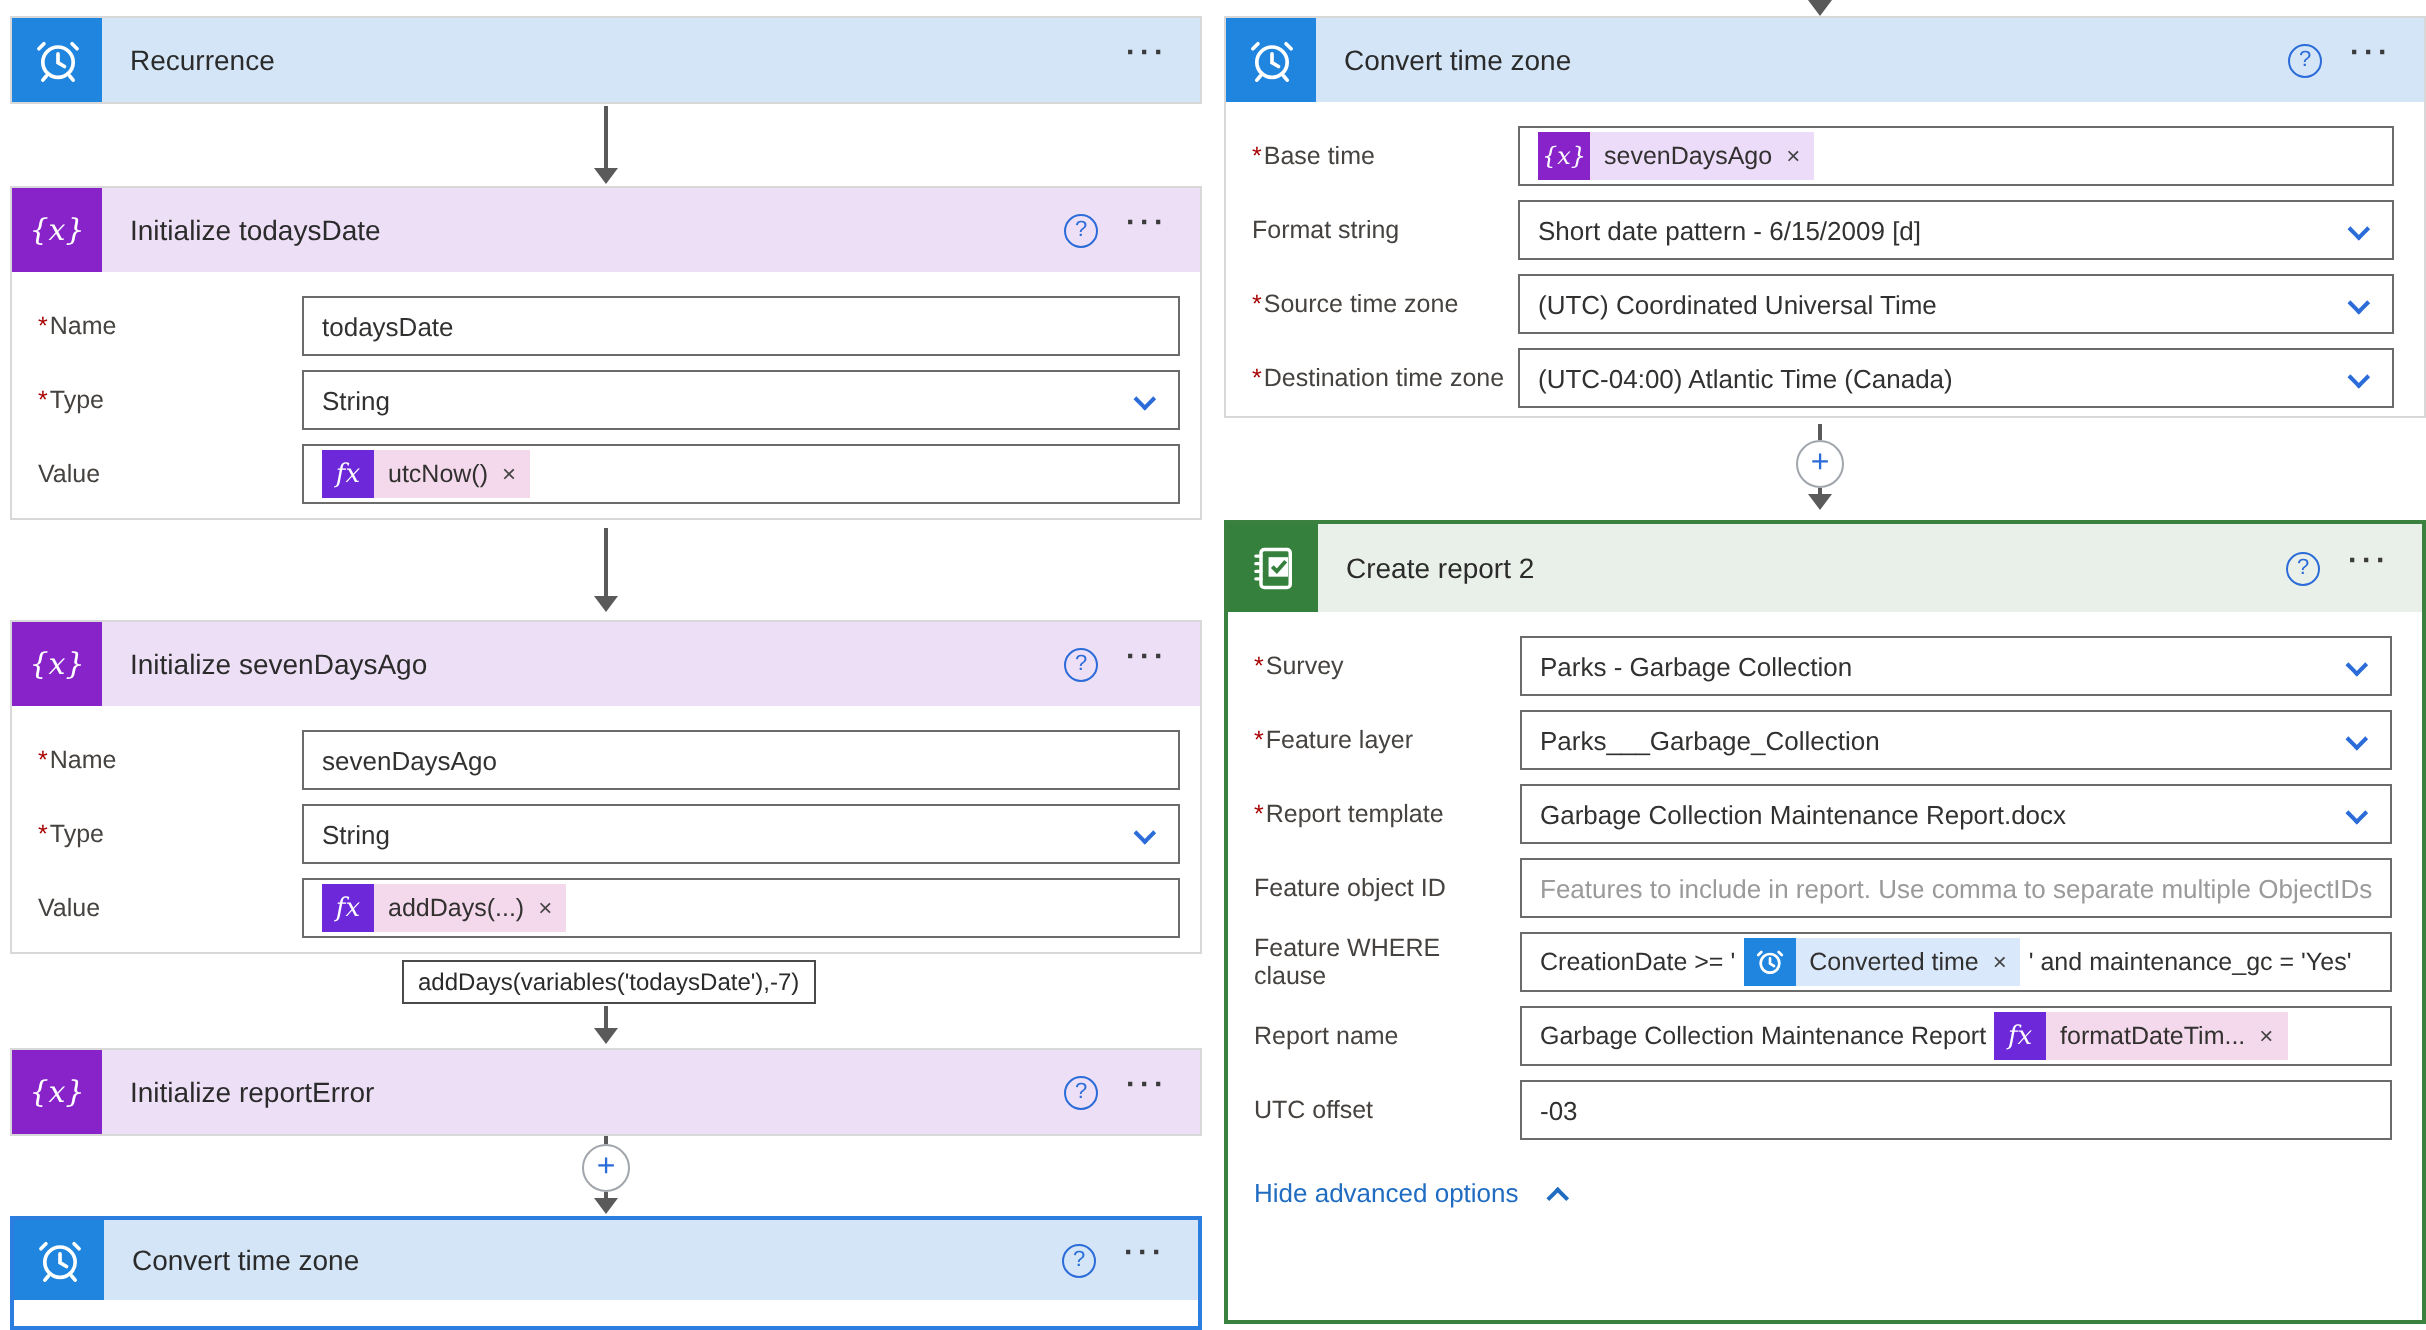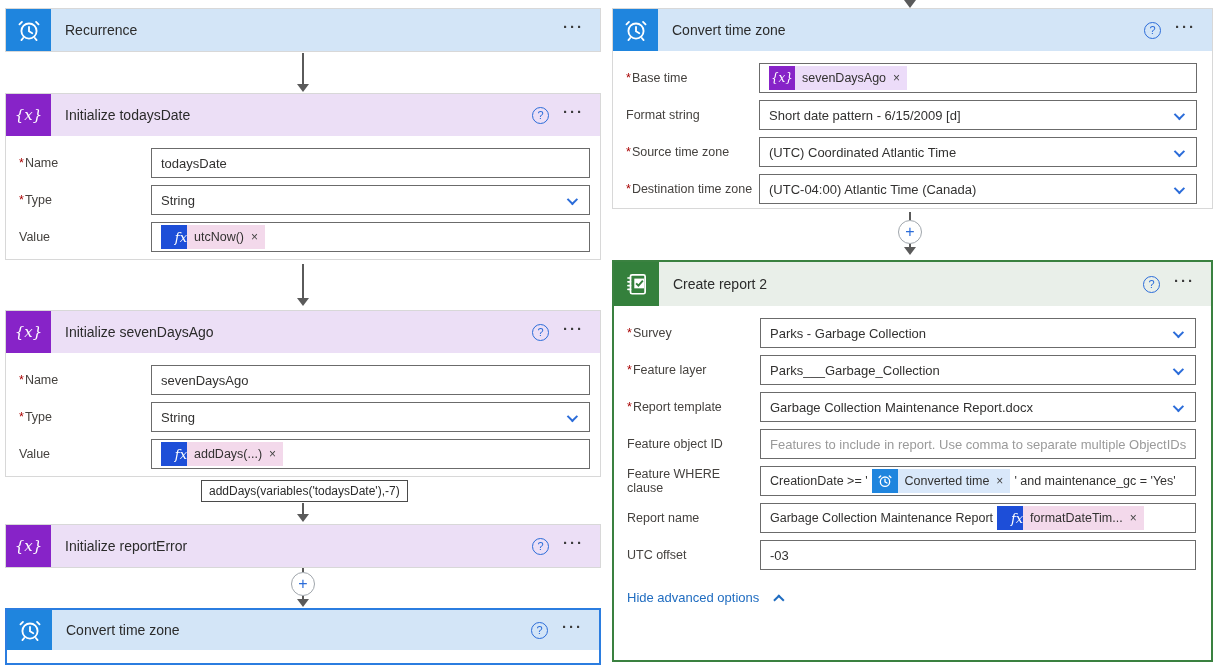--- a/index.html
+++ b/index.html
@@ -40,21 +40,21 @@
     align-items:center; padding:0 9px; font-size:13px; position:relative; overflow:hidden; white-space:nowrap; }
   .mr-l { margin-right:10px; } .mr-r { margin-right:15px; }
   .select { cursor:pointer; }
   .chev { position:absolute; right:14px; top:11px; width:8px; height:8px; border-right:2px solid #2b6cd9;
     border-bottom:2px solid #2b6cd9; transform:rotate(45deg) translateY(-2px); }
   .ph { color:#9a9a9a; }
 
   .pill { display:inline-flex; align-items:center; height:24px; font-size:12.5px; cursor:pointer; }
   .pbadge { width:26px; height:24px; flex:none; display:flex; align-items:center; justify-content:center; }
   .pbody { display:flex; align-items:center; height:24px; padding:0 7px; gap:7px; }
-  .pill-pink  .pbadge { background:#1d4ed8;justify-content:flex-end; } .pill-pink  .pbody { background:#f3d9eb; }
+  .pill-pink  .pbadge { background:#6d28d9; } .pill-pink  .pbody { background:#f3d9eb; }
   .pill-purple .pbadge{ background:#8723c8; } .pill-purple .pbody{ background:#ecdcf9; }
   .pill-blue  .pbadge { background:#1f85de; } .pill-blue  .pbody { background:#d9e8fa; }
   .fxtext { color:#fff; font-size:13px; font-family:"DejaVu Serif",serif; font-style:italic; }
   .x { color:#444; font-size:12px; cursor:pointer; }
   .pbadge svg { width:16px; height:16px; }
 
   .arrow { position:absolute; display:flex; flex-direction:column; align-items:center; }
   .aline { width:2px; background:#5a5a5a; }
   .ahead { width:0; height:0; border-left:6px solid transparent; border-right:6px solid transparent;
     border-top:8px solid #5a5a5a; }
@@ -274,21 +274,21 @@
         <div class="row">
           <div class="lbl lbl-r">Format string</div>
           <div class="ibox mr-r select">
               <span>Short date pattern - 6/15/2009 [d]</span>
               <span class="chev"></span>
             </div>
         </div>
         <div class="row">
           <div class="lbl lbl-r"><span class="req">*</span><span>Source time zone</span></div>
           <div class="ibox mr-r select">
-              <span>(UTC) Coordinated Atlantic Time</span>
+              <span>(UTC) Coordinated Universal Time</span>
               <span class="chev"></span>
             </div>
         </div>
         <div class="row">
           <div class="lbl lbl-r"><span class="req">*</span><span>Destination time zone</span></div>
           <div class="ibox mr-r select">
               <span>(UTC-04:00) Atlantic Time (Canada)</span>
               <span class="chev"></span>
             </div>
         </div>

